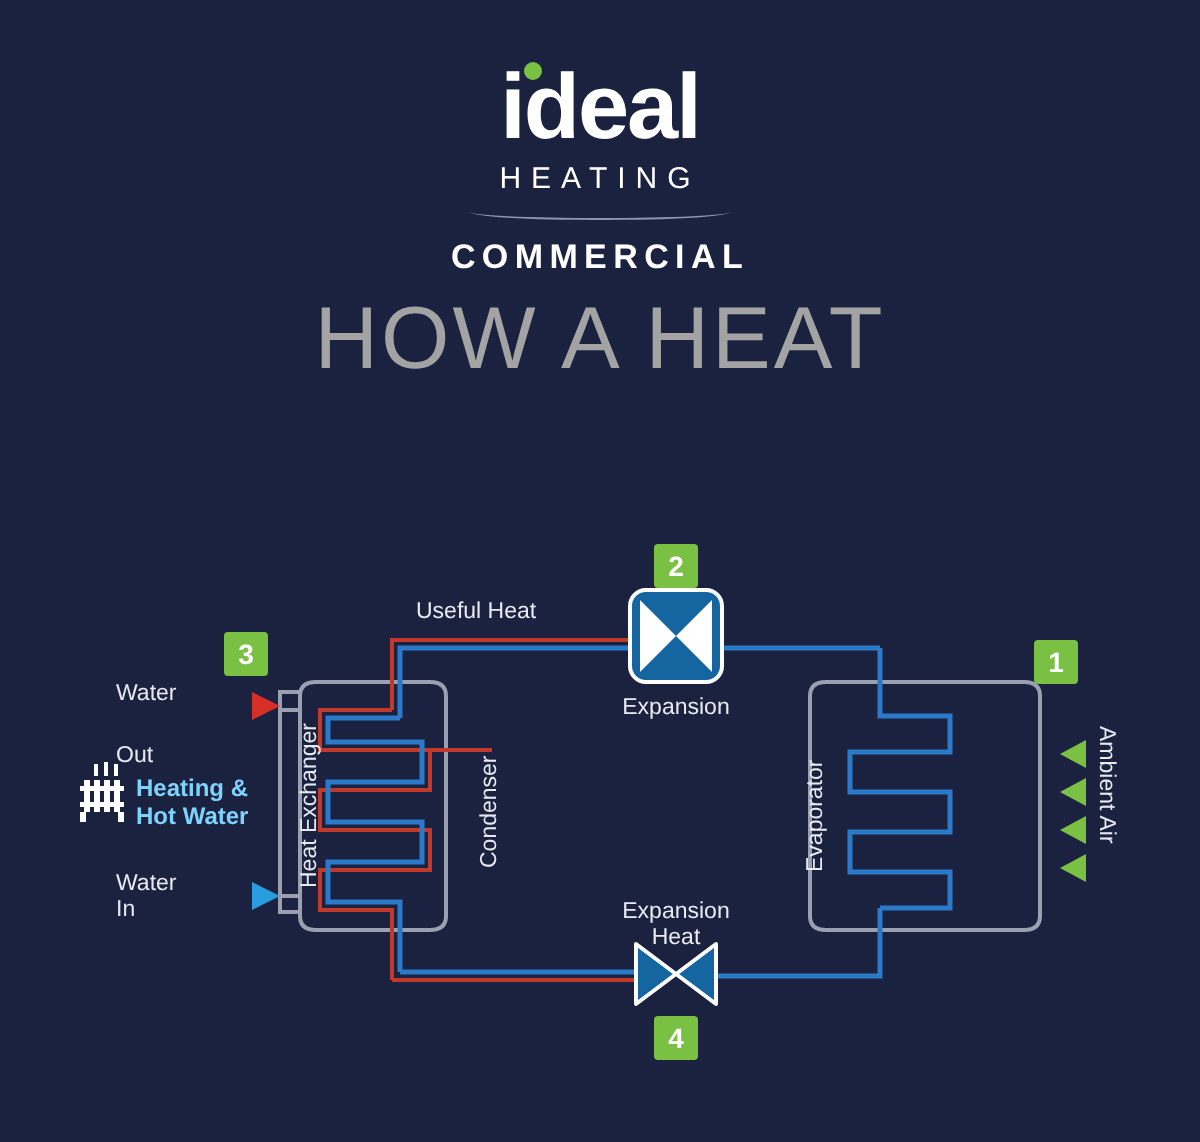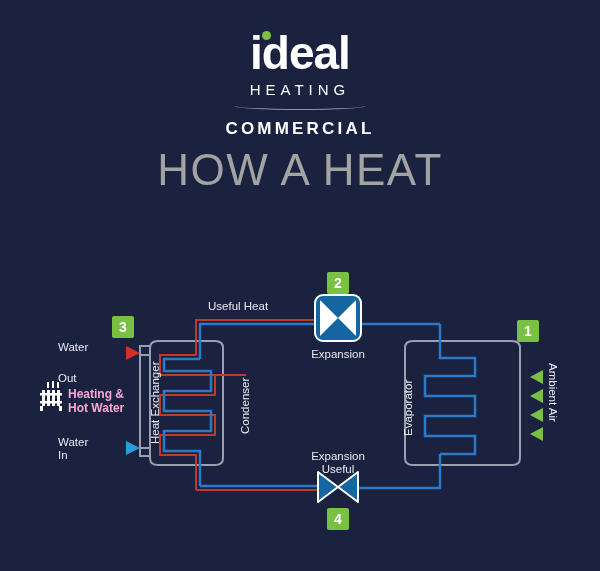--- a/index.html
+++ b/index.html
@@ -112,21 +112,21 @@
     position: absolute;
     color: #e8eaf0;
     font-size: 11.5px;
     white-space: nowrap;
     transform-origin: 0 0;
   }
   .lbl-right { }
   .lbl-center { text-align: center; }
   .bold-lbl {
     position: absolute;
-    color: #f9a8d4;
+    color: #7dd3fc;
     font-size: 12px;
     font-weight: bold;
     line-height: 14px;
     white-space: nowrap;
   }
 </style>
 </head>
 <body>
 
 <div id="logo-block">
@@ -215,21 +215,21 @@
   <div class="badge" style="left:517px; top:62px;">1</div>
   <div class="badge" style="left:327px; top:14px;">2</div>
   <div class="badge" style="left:112px; top:58px;">3</div>
   <div class="badge" style="left:327px; top:250px;">4</div>
 
   <div class="lbl" style="left:208px; top:42px;">Useful Heat</div>
 
   <div class="lbl lbl-center" style="left:293px; top:90px; width:90px;">Expansion</div>
 
   <div class="lbl lbl-center" style="left:296px; top:192px; width:84px;">Expansion</div>
-  <div class="lbl lbl-center" style="left:296px; top:205px; width:84px;">Useful</div>
+  <div class="lbl lbl-center" style="left:296px; top:205px; width:84px;">Heat</div>
 
   <div class="lbl lbl-right" style="left:58px; top:83px; width:62px;">Water</div>
   <div class="lbl lbl-right" style="left:58px; top:96px; width:62px;margin-top:18px;">Out</div>
 
   <div class="lbl lbl-right" style="left:58px; top:178px; width:62px;">Water</div>
   <div class="lbl lbl-right" style="left:58px; top:191px; width:62px;">In</div>
 
   <div class="bold-lbl" style="left:68px; top:129px;">Heating &amp;</div>
   <div class="bold-lbl" style="left:68px; top:143px;">Hot Water</div>
 

